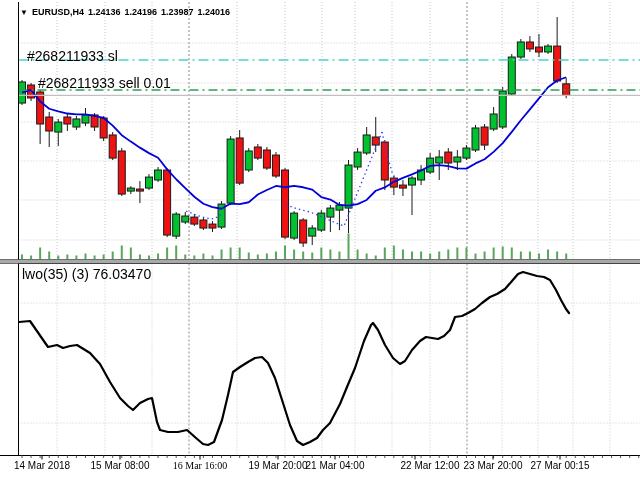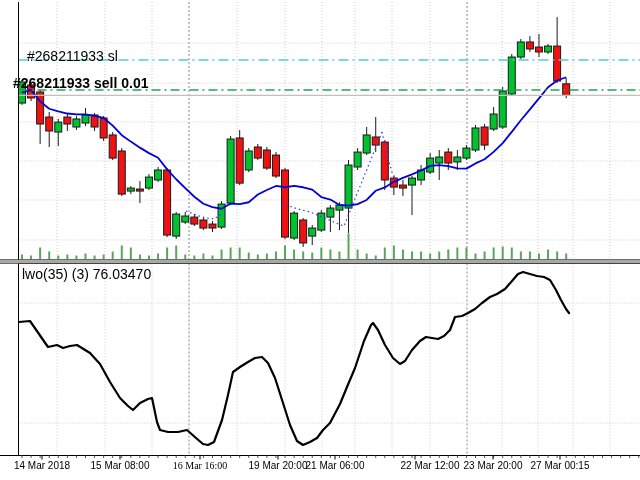--- a/index.html
+++ b/index.html
@@ -4,21 +4,21 @@
 <style>
   html,body{margin:0;padding:0;background:#fff;}
   .root{position:relative;width:640px;height:480px;background:#fff;overflow:hidden;
         font-family:"Liberation Sans",sans-serif;color:#000;}
   svg{position:absolute;left:0;top:0;}
   .hdr{position:absolute;left:20px;top:7px;font-size:9px;font-weight:700;letter-spacing:0;white-space:nowrap;}
   .hdr .tri{font-size:8px;margin-right:4px;cursor:pointer;}
   .hdr span{margin-right:4px;}
   .lbl{position:absolute;font-size:14px;white-space:nowrap;}
   .lbl-sl{left:27px;top:48px;}
-  .lbl-sell{left:13px;top:75px;font-weight:bold;}
+  .lbl-sell{left:38px;top:75px;}
   .lbl-ind{left:22px;top:266px;text-align:center;}
   #xaxis{position:absolute;left:0;top:460px;width:516px;height:14px;font-size:10px;}
   #xaxis span{position:absolute;top:0;transform:translateX(-50%);white-space:nowrap;}
 </style>
 </head>
 <body>
 
 <div class="root">
   <svg id="plot" width="640" height="480">
       <line x1="57" y1="2" x2="57" y2="259.5" stroke="#c9c9c9" stroke-dasharray="1,2"></line>
@@ -329,28 +329,31 @@
       <line x1="42" y1="455.5" x2="42" y2="459.5" stroke="#000"></line>
       <line x1="120" y1="455.5" x2="120" y2="459.5" stroke="#000"></line>
       <line x1="200" y1="455.5" x2="200" y2="459.5" stroke="#000"></line>
       <line x1="278" y1="455.5" x2="278" y2="459.5" stroke="#000"></line>
       <line x1="335" y1="455.5" x2="335" y2="459.5" stroke="#000"></line>
       <line x1="415" y1="455.5" x2="415" y2="459.5" stroke="#000"></line>
       <line x1="493" y1="455.5" x2="493" y2="459.5" stroke="#000"></line>
       <line x1="560" y1="455.5" x2="560" y2="459.5" stroke="#000"></line>
     </svg>
 
+  <div class="hdr">
+    <span class="tri">▼</span><span>EURUSD,H4</span><span>1.24136</span><span>1.24196</span><span>1.23987</span><span>1.24016</span>
+  </div>
 
   <div class="lbl lbl-sl">#268211933 sl</div>
   <div class="lbl lbl-sell">#268211933 sell 0.01</div>
   <div class="lbl lbl-ind">lwo(35) (3) 76.03470</div>
 
   <div id="xaxis">
       <span style="left: 42px;">14 Mar 2018</span>
       <span style="left: 120px;">15 Mar 08:00</span>
       <span style="left: 200px; font-family: Liberation Serif, serif;">16 Mar 16:00</span>
       <span style="left: 278px;">19 Mar 20:00</span>
-      <span style="left: 335px;">21 Mar 06:00</span>
+      <span style="left: 335px;">21 Mar 04:00</span>
       <span style="left: 430px;">22 Mar 12:00</span>
       <span style="left: 493px;">23 Mar 20:00</span>
       <span style="left: 560px;">27 Mar 00:15</span>
     </div>
 </div>
 
 </body></html>

